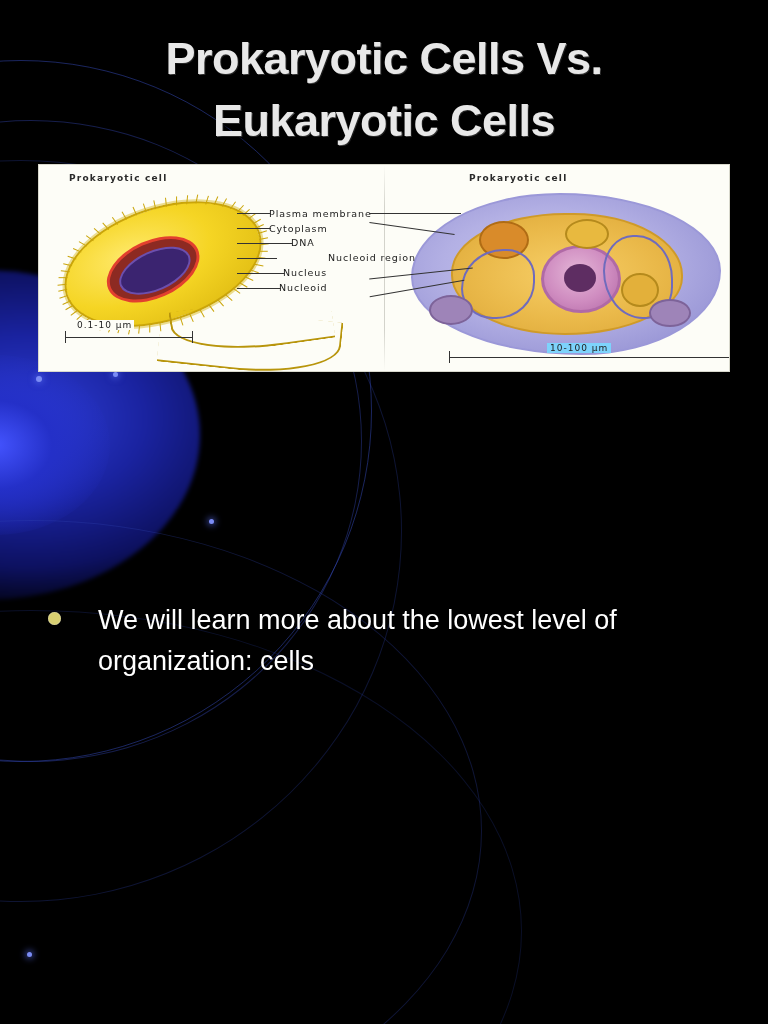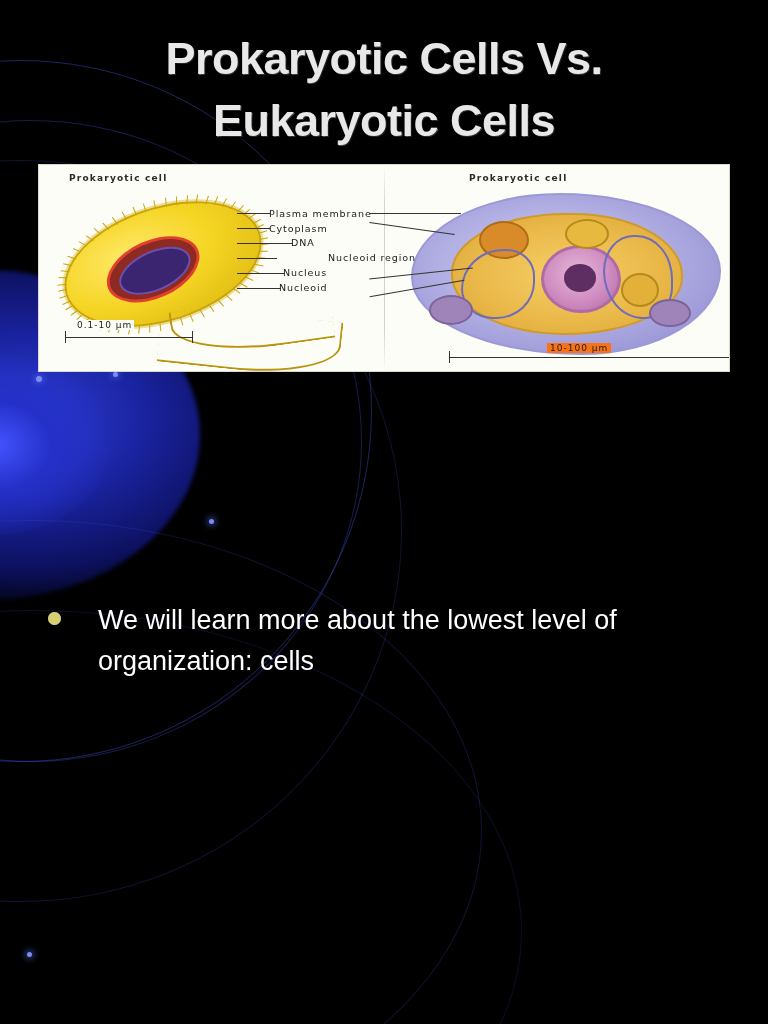--- a/index.html
+++ b/index.html
@@ -261,21 +261,21 @@
     left: 0; right: 0; top: 50%;
     border-top: 1px solid #333;
   }
   .scale-text-euk {
     position: absolute;
     left: 508px; top: 178px;
     font-family: "DejaVu Sans", sans-serif;
     font-size: 9px;
     letter-spacing: 1px;
     color: #222;
-    background: #f97316;
+    background: #7dd3fc;
     padding: 0 3px;
     z-index: 2;
   }
 
   
   #body-content {
     position: absolute;
     left: 40px;
     top: 600px;
     width: 690px;

